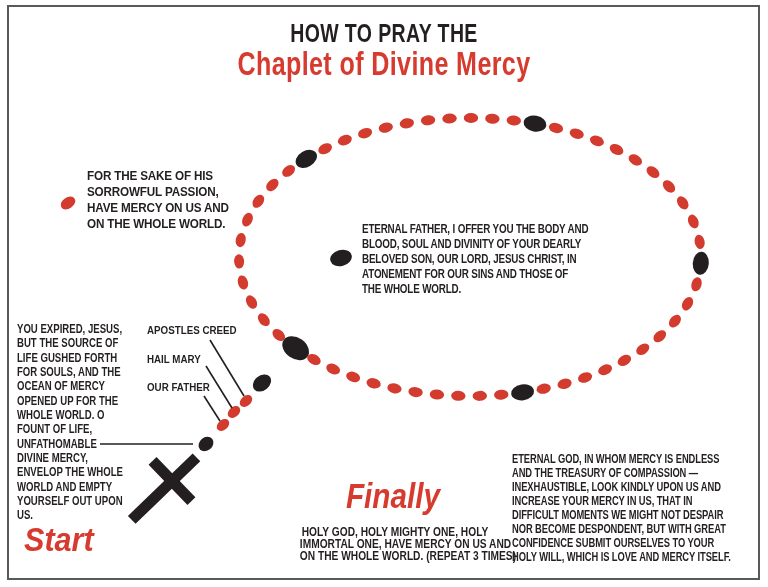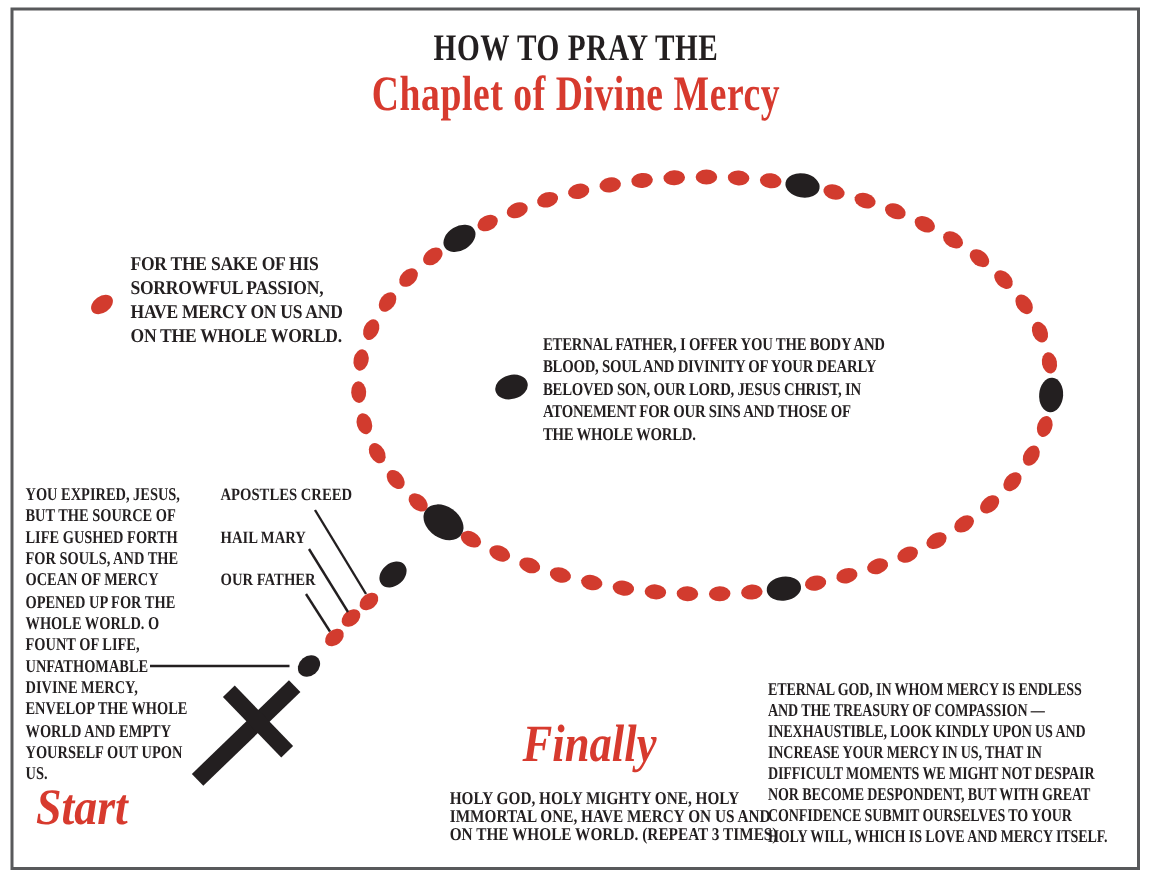--- a/index.html
+++ b/index.html
@@ -1,21 +1,21 @@
 <!DOCTYPE html>
 <html style="--red: #d23b2e; --accent: #d73a2e; --ink: #231f20; --border: #58595b;"><head>
 <meta charset="utf-8">
 <style>
   :root{
     --red:#d23b2e; --accent:#d73a2e; --ink:#231f20; --border:#58595b;
   }
   html,body{margin:0;padding:0;background:#fff;}
   .canvas{
     position:relative; width:768px; height:587px; background:#ffffff;
-    font-family:Liberation Serif, serif; overflow:hidden;
+    font-family:Liberation Sans, sans-serif; overflow:hidden;
   }
   .frame{
     position:absolute; left:7px; top:5px; width:749px; height:571px;
     border:2px solid var(--border); pointer-events:none;
   }
   svg.rosary{position:absolute; left:0; top:0;}
   .kicker{
     position:absolute; left:0; right:0; top:19px; text-align:center;
     font-size:25px; font-weight:bold; color:var(--ink);
     transform:scaleX(.78); transform-origin:center top; letter-spacing:.5px;

